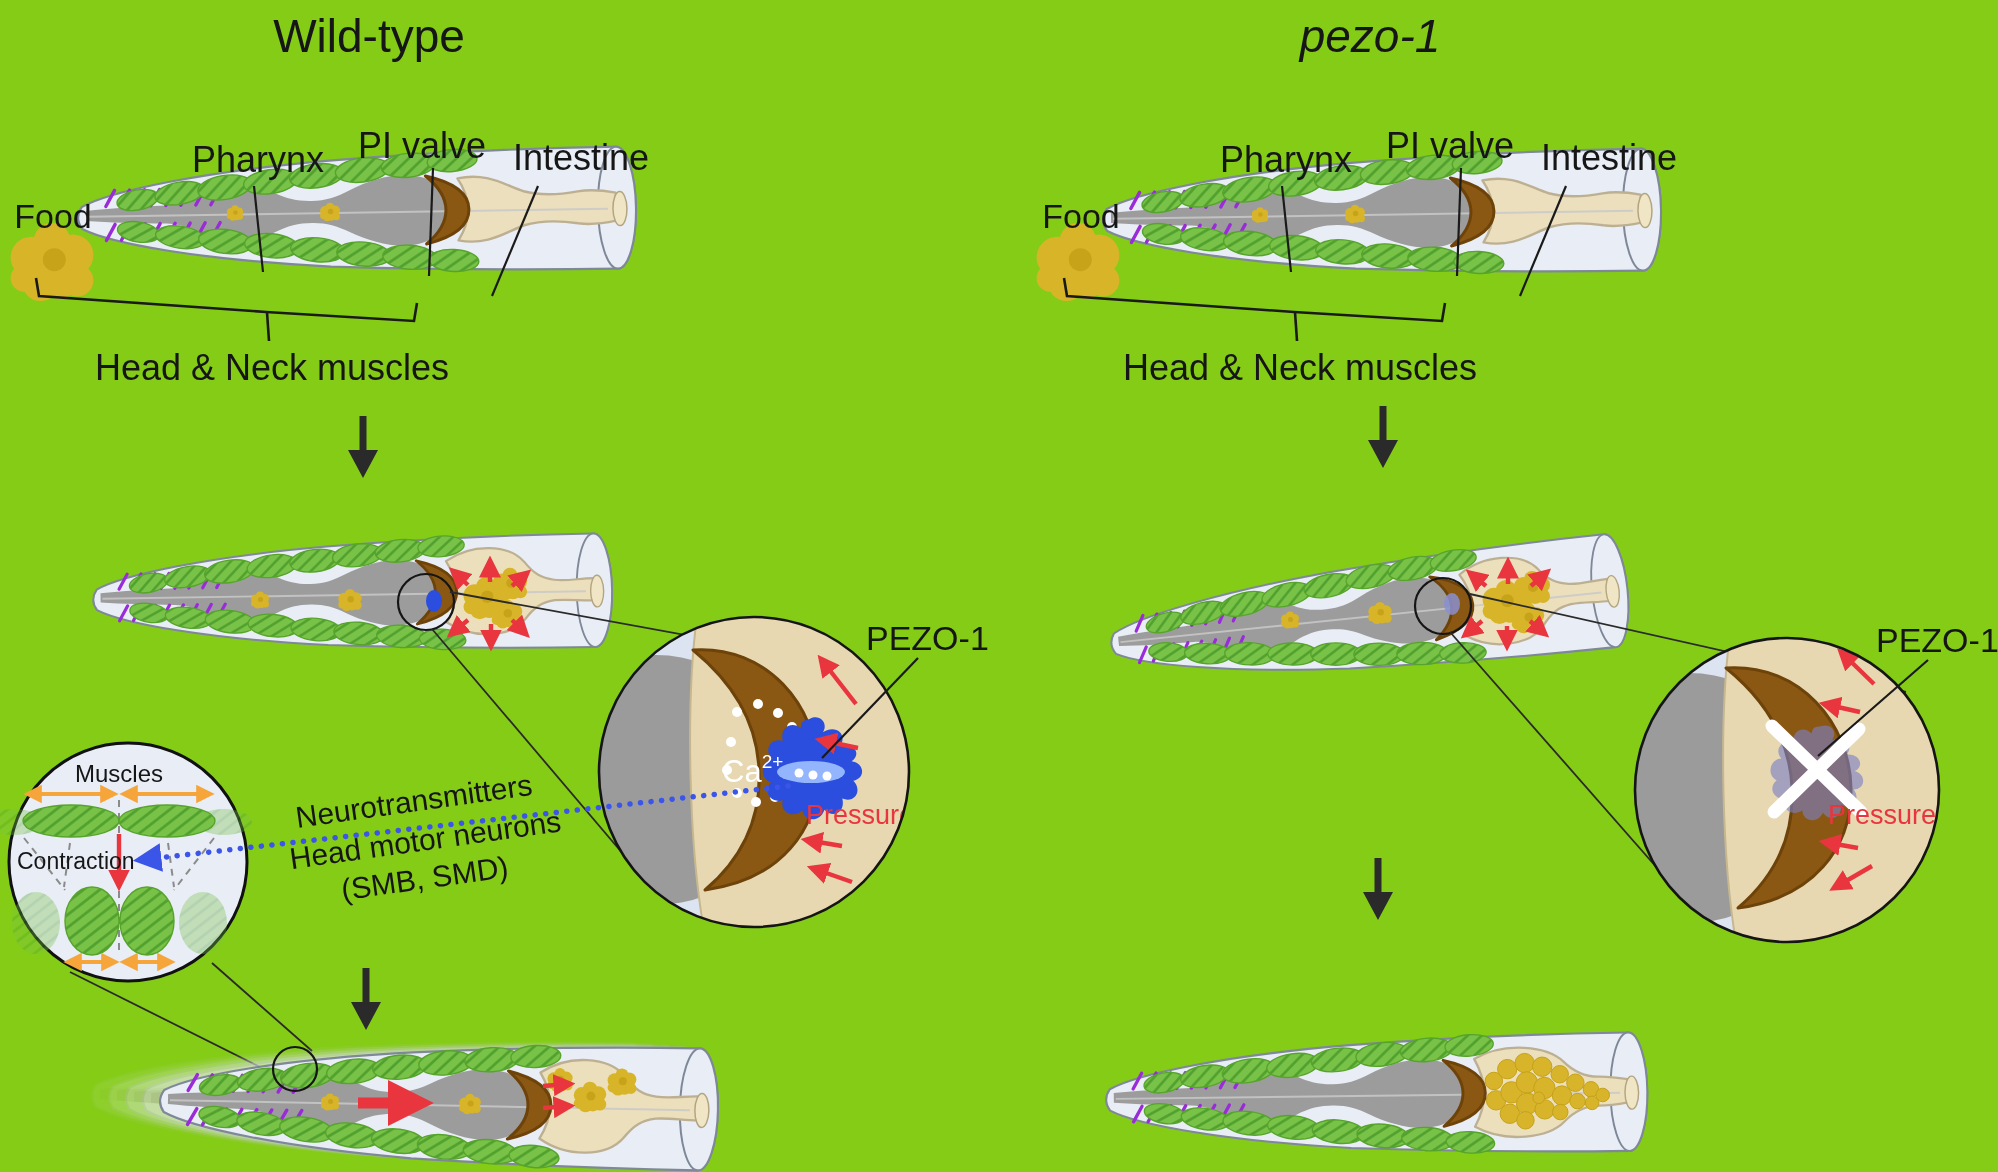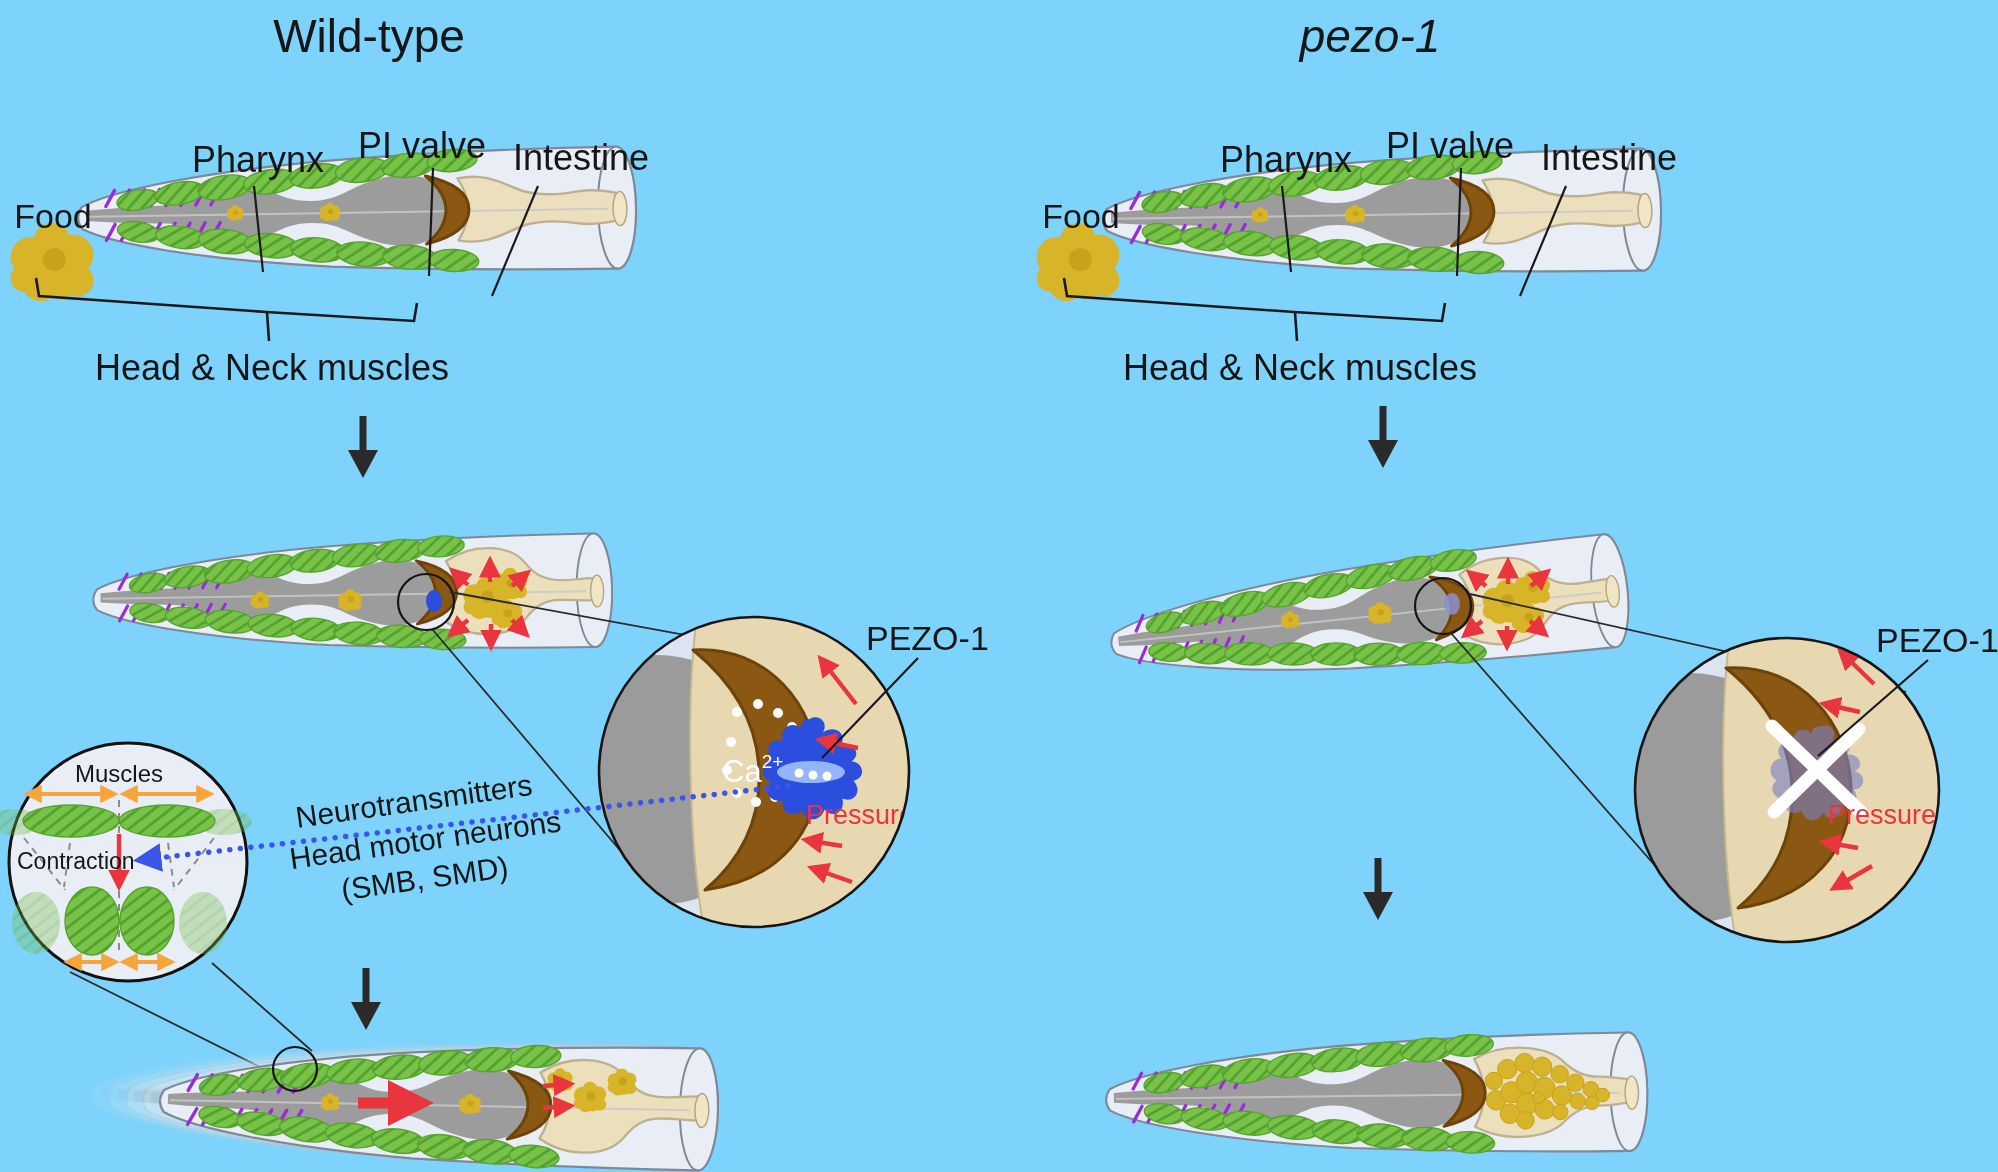--- a/index.html
+++ b/index.html
@@ -1,16 +1,16 @@
 <!DOCTYPE html>
 <html><head>
 <meta charset="utf-8">
 <style>
   html,body{margin:0;padding:0;background:#ffffff;}
-  #stage{position:relative;width:1998px;height:1172px;background:#7dd3fc;overflow:hidden;}
+  #stage{position:relative;width:1998px;height:1172px;background:#84cc16;overflow:hidden;}
   svg{display:block;}
   text{font-family:"Liberation Sans",sans-serif;fill:#161616;}
   .title{font-size:46px;}
   .title-italic{font-size:46px;font-style:italic;}
   .lbl{font-size:36px;}
   .lbl-s{font-size:34px;}
   .pezo{font-size:34px;}
   .pressure{font-size:27px;fill:#e8353e;}
   .ca{font-size:31px;fill:#ffffff;}
   .ca-sup{font-size:19px;fill:#ffffff;}

